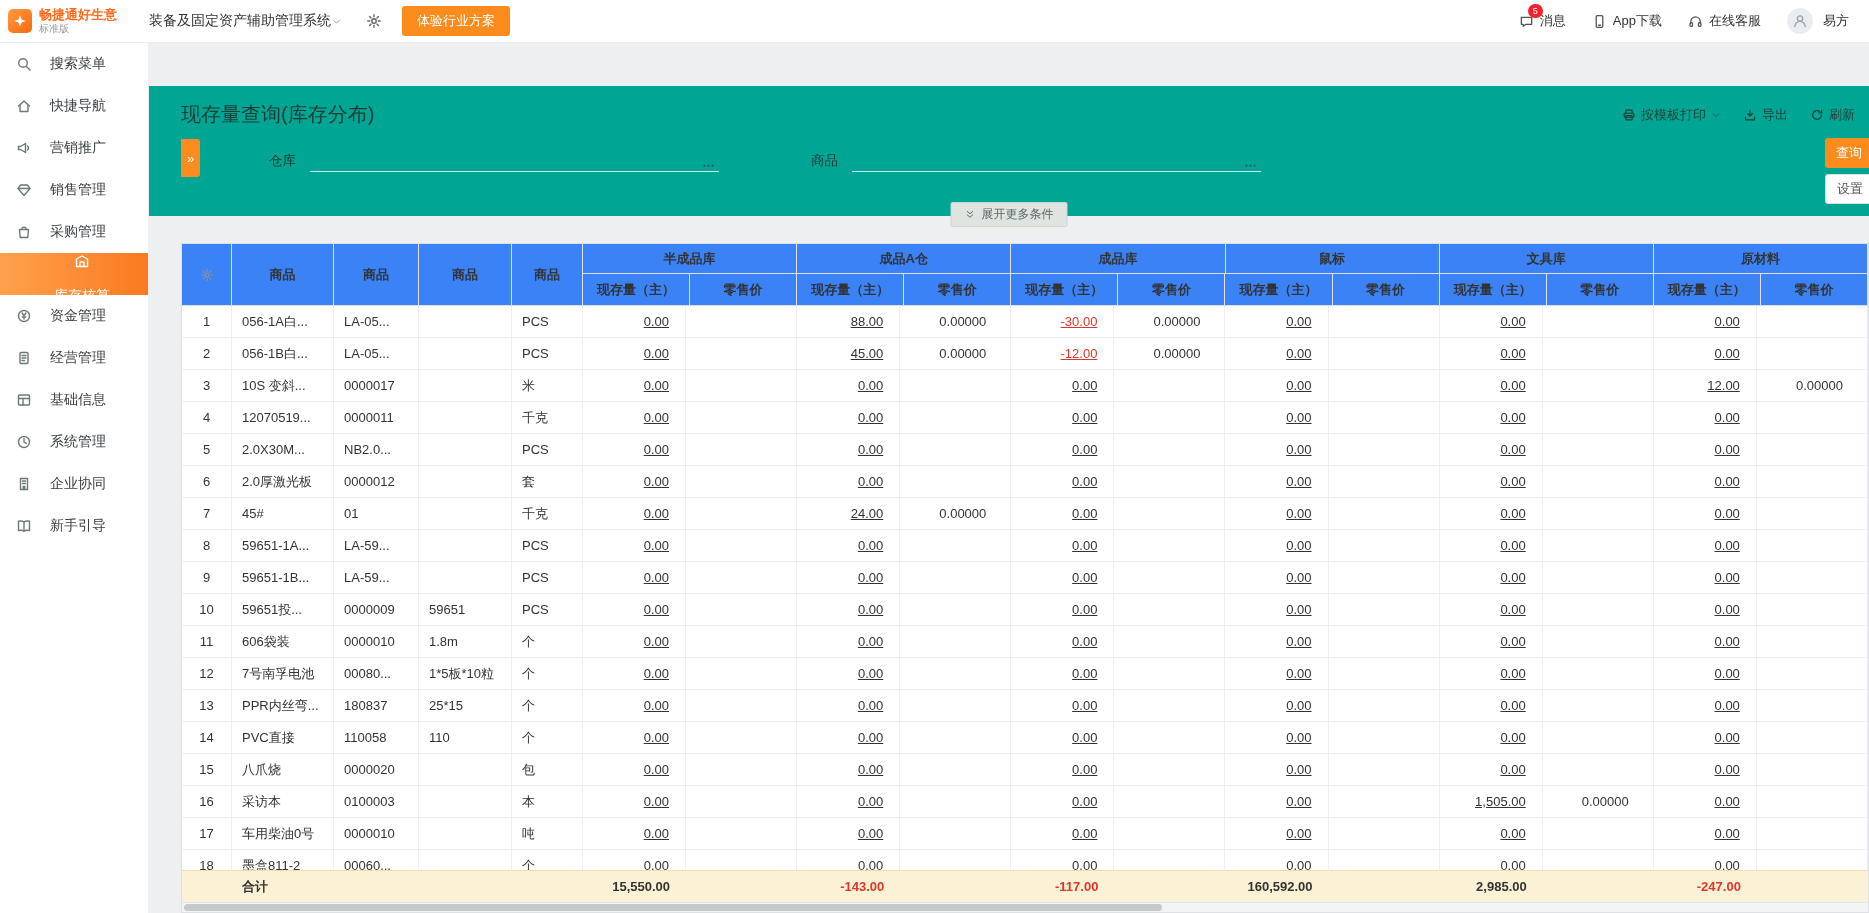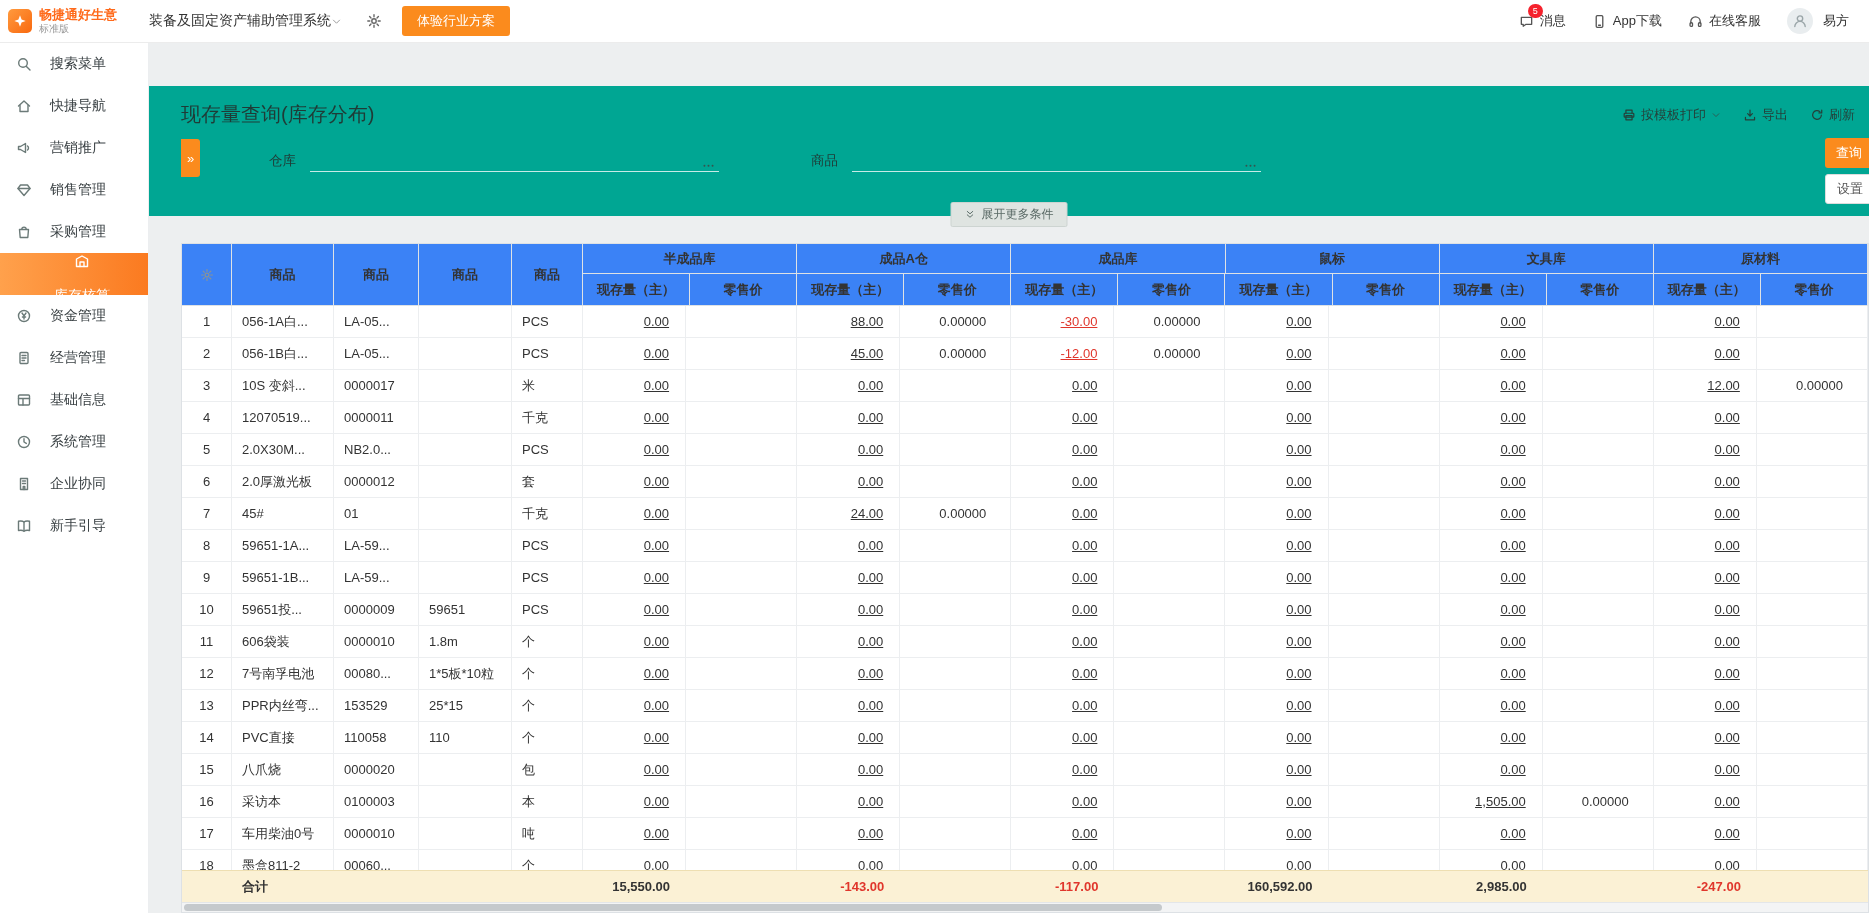--- a/index.html
+++ b/index.html
@@ -640,21 +640,21 @@
             <div class="cell c-val link">0.00</div>
             <div class="cell c-val price"></div>
             <div class="cell c-val link">0.00</div>
             <div class="cell c-val price"></div>
             <div class="cell c-val link">0.00</div>
             <div class="cell c-val price"></div>
           </div>
           <div class="trow">
             <div class="cell c-num">13</div>
             <div class="cell c-name">PPR内丝弯...</div>
-            <div class="cell c-code">153529</div>
+            <div class="cell c-code">180837</div>
             <div class="cell c-spec">25*15</div>
             <div class="cell c-unit">个</div>
             <div class="cell c-val link">0.00</div>
             <div class="cell c-val price"></div>
             <div class="cell c-val link">0.00</div>
             <div class="cell c-val price"></div>
             <div class="cell c-val link">0.00</div>
             <div class="cell c-val price"></div>
             <div class="cell c-val link">0.00</div>
             <div class="cell c-val price"></div>

